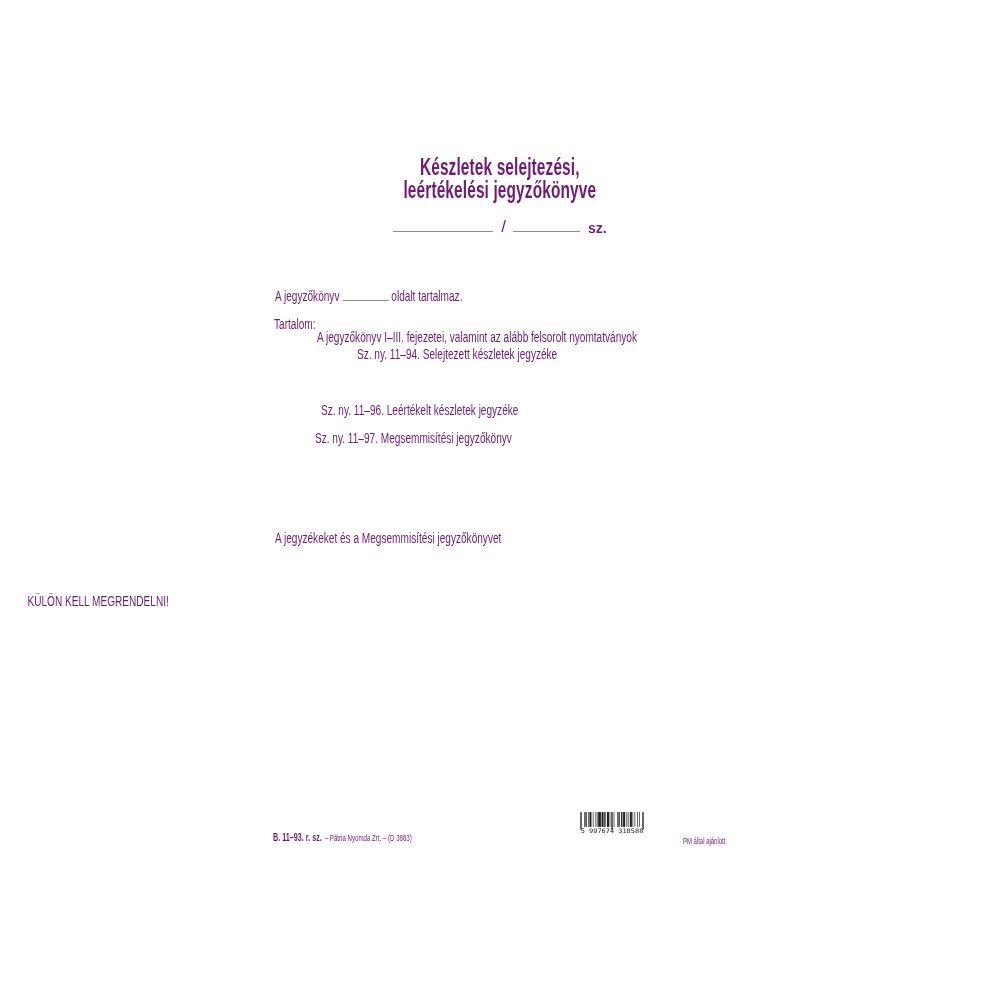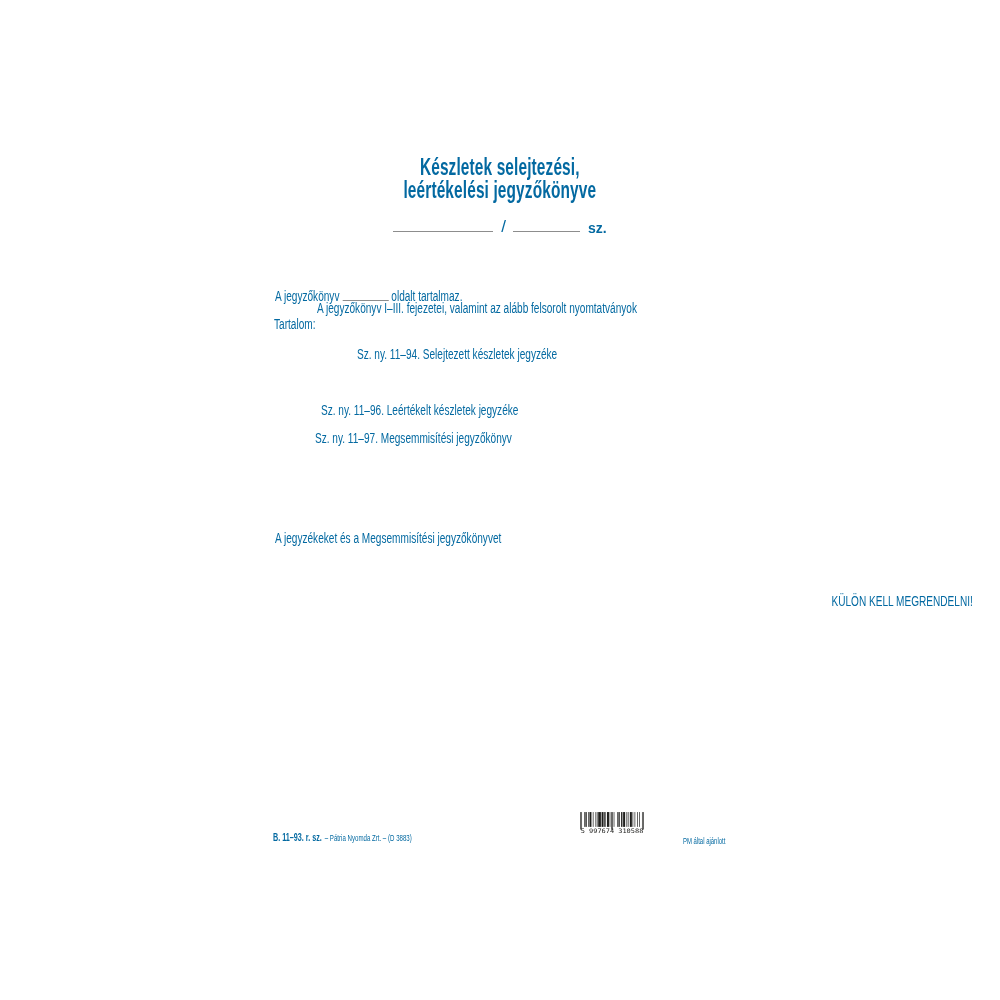--- a/index.html
+++ b/index.html
@@ -2,21 +2,21 @@
 <html lang="hu"><head>
 <meta charset="utf-8">
 <title>Készletek selejtezési, leértékelési jegyzőkönyve</title>
 <style>
   html, body { margin: 0; padding: 0; background: #ffffff; }
   .page {
     position: relative;
     width: 1000px;
     height: 1000px;
     background: #ffffff;
-    color: #0369a1;
+    color: #701a75;
     font-family: "Liberation Sans", "DejaVu Sans", sans-serif;
     overflow: hidden;
   }
   .abs { position: absolute; }
 
   
   .cond  { display: inline-block; white-space: nowrap; transform: scaleX(0.72); transform-origin: 0 0; }
   .condc { display: inline-block; white-space: nowrap; transform: scaleX(0.72); transform-origin: 50% 0; }
   .condt { display: inline-block; white-space: nowrap; transform: scaleX(0.67); transform-origin: 50% 0; }
   .condxs{ display: inline-block; white-space: nowrap; transform: scaleX(0.70); transform-origin: 0 0; }
@@ -34,21 +34,21 @@
   .rule-left  { width: 100px; margin-right: 8px; }
   .rule-right { width: 67px;  margin: 0 8px 0 7px; }
   .slash  { font-size: 17px; line-height: 15px; margin-bottom: -2px; }
   .suffix { font-weight: bold; font-size: 14px; line-height: 12px; margin-bottom: -2px; }
 
   .inline-blank {
     display: inline-block; width: 64px; height: 11px;
     border-bottom: 1px solid #8d8d8d; margin: 0 4px;
   }
 
-  .order-wrap { top: 592px; left: 0; width: 100%; text-align: right; }
+  .order-wrap { top: 592px; left: 0; width: 100%; text-align: left; }
 
   .footer-formnum { font-weight: bold; font-size: 10px; }
   .footer-printer { font-size: 8.5px; margin-left: 4px; }
   .footer-small   { font-size: 8.5px; }
 
   .barcode-box { left: 580px; top: 812px; width: 64px; }
   .barcode-box svg { display: block; }
 </style>
 </head>
 <body>
@@ -71,21 +71,21 @@
 
   <div class="abs" style="left:275px; top:287px;text-align:center;">
     <span class="cond body-text">
       <span>A jegyzőkönyv</span><span class="inline-blank"></span><span>oldalt tartalmaz.</span>
     </span>
   </div>
 
   <div class="abs" style="left:274px; top:315px;">
     <span class="cond body-text">Tartalom:</span>
   </div>
-  <div class="abs" style="left:317px; top:299px;text-align:center;">
+  <div class="abs" style="left:317px; top:328px;text-align:center;">
     <span class="cond body-text">A jegyzőkönyv I–III. fejezetei, valamint az alább felsorolt nyomtatványok</span>
   </div>
 
   <div class="abs" style="left:321px; top:345px;margin-left:36px;">
     <span class="cond body-text">Sz. ny. 11–94. Selejtezett készletek jegyzéke</span>
   </div>
   <div class="abs" style="left:321px; top:401px;">
     <span class="cond body-text">Sz. ny. 11–96. Leértékelt készletek jegyzéke</span>
   </div>
   <div class="abs" style="left:315px; top:429px;">

